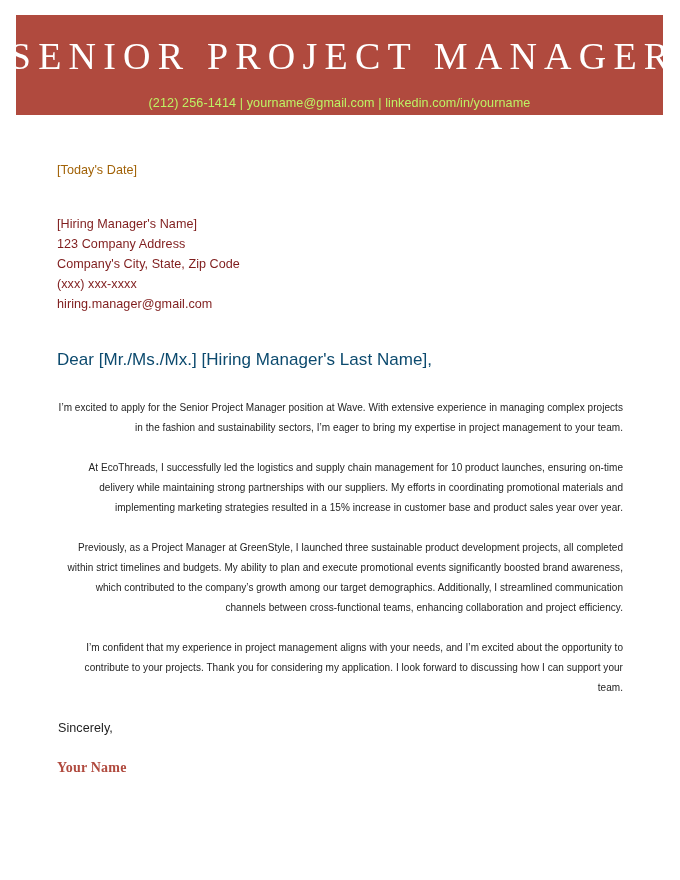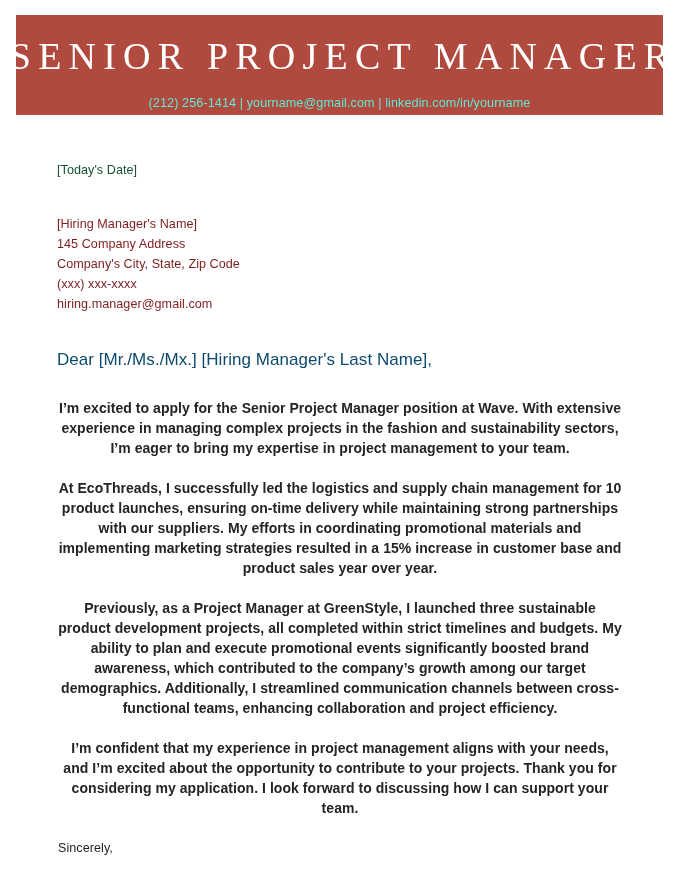--- a/index.html
+++ b/index.html
@@ -52,38 +52,38 @@
     text-indent: 7.2px;
   }
 
   .header-contact {
     margin: 0;
     padding: 0;
     margin-top: 21px;
     font-family: "Liberation Sans", sans-serif;
     font-size: 12.6px;
     line-height: 1.2;
-    color: #5eead4;
+    color: #bef264;
     text-align: center;
     letter-spacing: 0.1px;
     white-space: nowrap;
   }
 
   
   .letter {
     position: absolute;
     left: 57px;
     top: 160px;
     width: 566px;
   }
 
   .letter-date {
     font-size: 12.6px;
     line-height: 20px;
-    color: #14532d;
+    color: #a16207;
     margin: 0 0 34px 0;
     letter-spacing: 0.05px;
   }
 
   .recipient-block {
     margin: 0 0 36px 0;
     color: #7f1d1d;
     font-size: 12.6px;
     line-height: 20px;
     letter-spacing: 0.05px;
@@ -100,26 +100,25 @@
     color: #0c4a6e;
     letter-spacing: 0.05px;
   }
 
   .body-paragraphs {
     margin: 0;
     padding: 0;
   }
   .body-paragraph {
     margin: 0 0 20px 0;
-    font-size: 14px;
+    font-size: 10px;
     line-height: 20px;
     color: #242424;
-    text-align: center;
+    text-align: right;
     letter-spacing: 0.05px;
-    font-weight: bold;
   }
 
   .closing {
     margin: 20px 0 0 1px;
     font-size: 12.6px;
     line-height: 20px;
     color: #1f1f1f;
     letter-spacing: 0.05px;
   }
 
@@ -142,21 +141,21 @@
     <div class="header-title">SENIOR PROJECT MANAGER</div>
     <div class="header-contact">(212) 256-1414 | yourname@gmail.com | linkedin.com/in/yourname</div>
   </div>
 
   <div class="letter">
 
     <div class="letter-date">[Today's Date]</div>
 
     <div class="recipient-block">
       <div class="recipient-line">[Hiring Manager's Name]</div>
-      <div class="recipient-line">145 Company Address</div>
+      <div class="recipient-line">123 Company Address</div>
       <div class="recipient-line">Company's City, State, Zip Code</div>
       <div class="recipient-line">(xxx) xxx-xxxx</div>
       <div class="recipient-line">hiring.manager@gmail.com</div>
     </div>
 
     <div class="salutation">Dear [Mr./Ms./Mx.] [Hiring Manager's Last Name],</div>
 
     <div class="body-paragraphs">
       <p class="body-paragraph">I’m excited to apply for the Senior Project Manager position at Wave. With extensive experience in managing complex projects in the fashion and sustainability sectors, I’m eager to bring my expertise in project management to your team.</p>
       <p class="body-paragraph">At EcoThreads, I successfully led the logistics and supply chain management for 10 product launches, ensuring on-time delivery while maintaining strong partnerships with our suppliers. My efforts in coordinating promotional materials and implementing marketing strategies resulted in a 15% increase in customer base and product sales year over year.</p>

